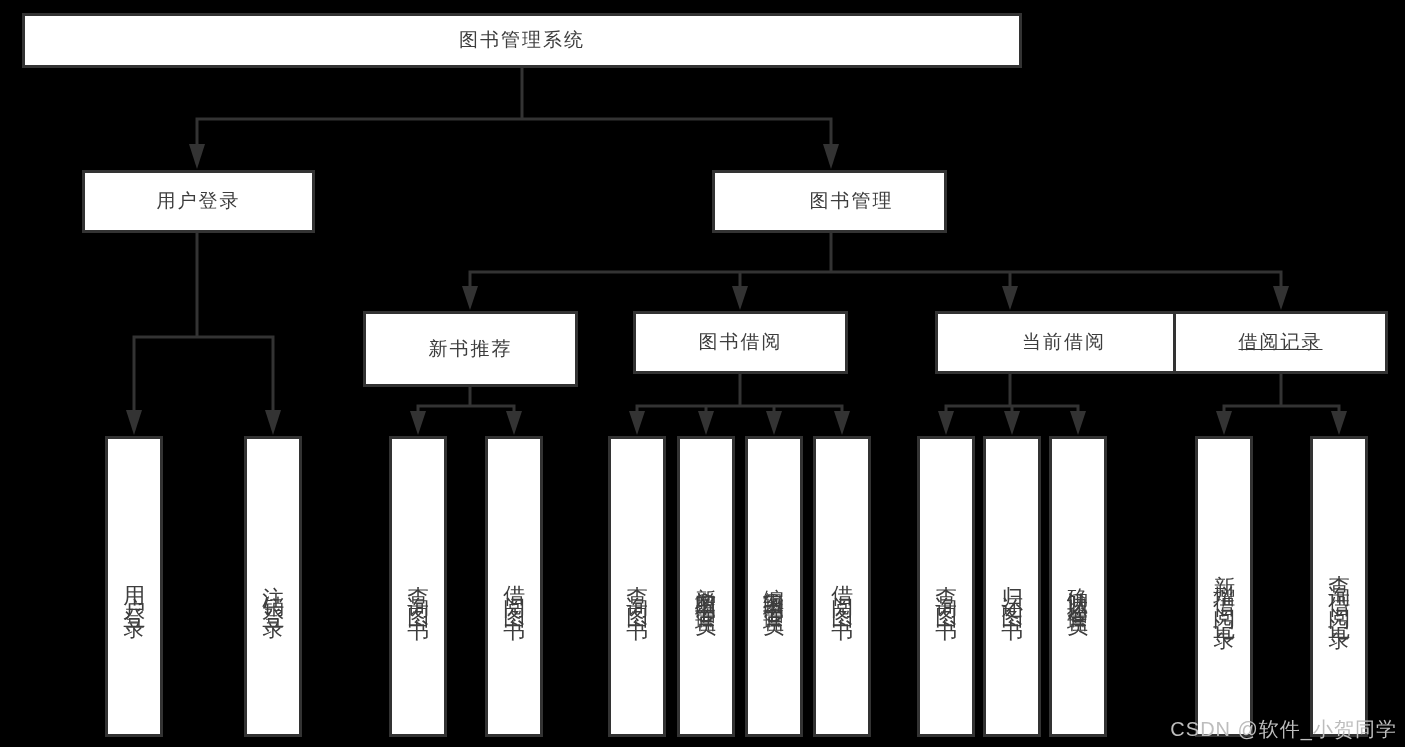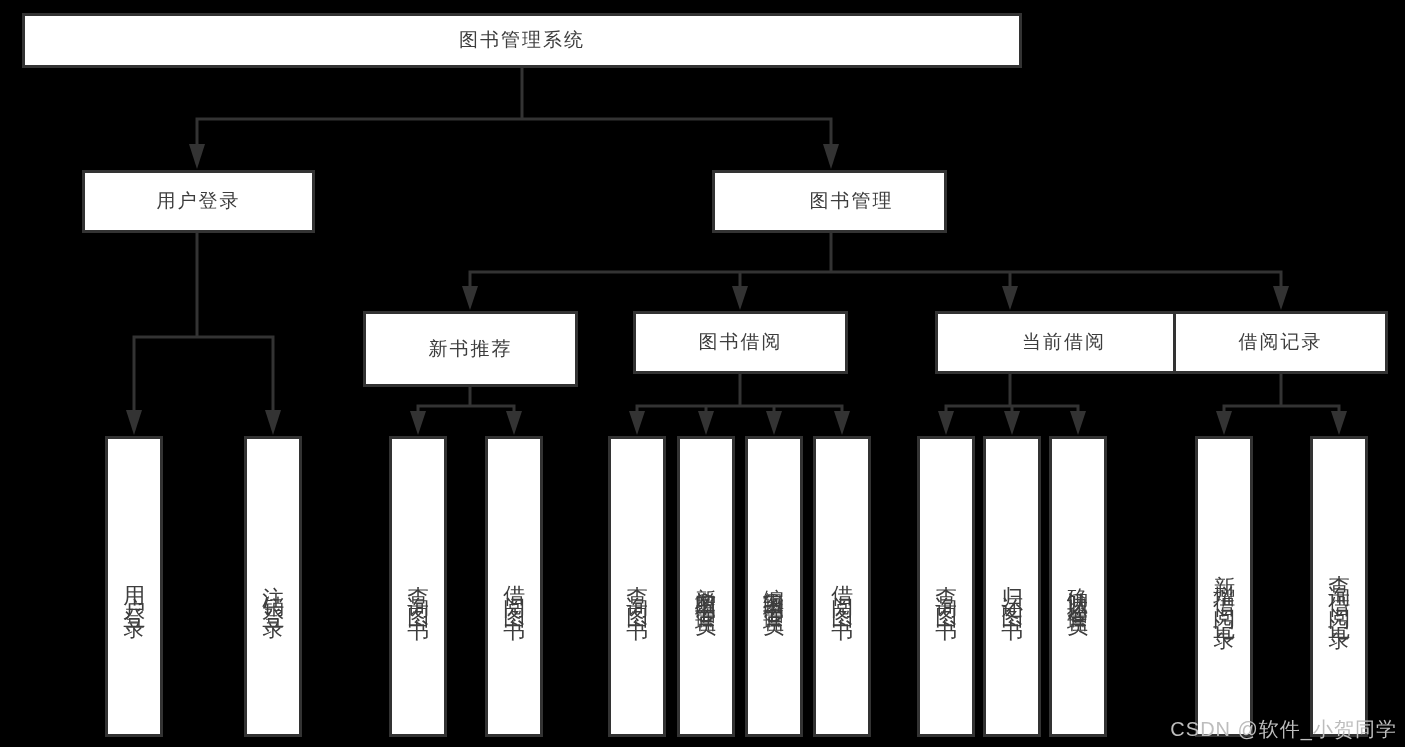--- a/index.html
+++ b/index.html
@@ -114,21 +114,21 @@
   </svg>
 
   <div class="box" style="left:22px; top:13px; width:1000px; height:55px;">图书管理系统</div>
 
   <div class="box" style="left:82px; top:170px; width:233px; height:63px;">用户登录</div>
   <div class="box" style="left:712px; top:170px; width:235px; height:63px;padding-left:44px;">图书管理</div>
 
   <div class="box" style="left:363px; top:311px; width:215px; height:76px;">新书推荐</div>
   <div class="box" style="left:633px; top:311px; width:215px; height:63px;text-align:center;">图书借阅</div>
   <div class="box" style="left:903px; top:311px; width:258px; height:63px;margin-left:32px;">当前借阅</div>
-  <div class="box" style="left:1173px; top:311px; width:215px; height:63px;">借阅记录</div>
+  <div class="box" style="left:1173px; top:311px; width:215px; height:63px;text-decoration:underline;">借阅记录</div>
 
   <div class="box vbox" style="left:105px; top:436px; width:58px; height:301px;">用户登录</div>
   <div class="box vbox" style="left:244px; top:436px; width:58px; height:301px;">注销登录</div>
 
   <div class="box vbox" style="left:389px; top:436px; width:58px; height:301px;">查询图书</div>
   <div class="box vbox" style="left:485px; top:436px; width:58px; height:301px;">借阅图书</div>
 
   <div class="box vbox" style="left:608px; top:436px; width:58px; height:301px;">查询图书</div>
   <div class="box vbox long" style="left:677px; top:436px; width:58px; height:301px;">新增图书（管理员）</div>
   <div class="box vbox long" style="left:745px; top:436px; width:58px; height:301px;">编辑图书（管理员）</div>

